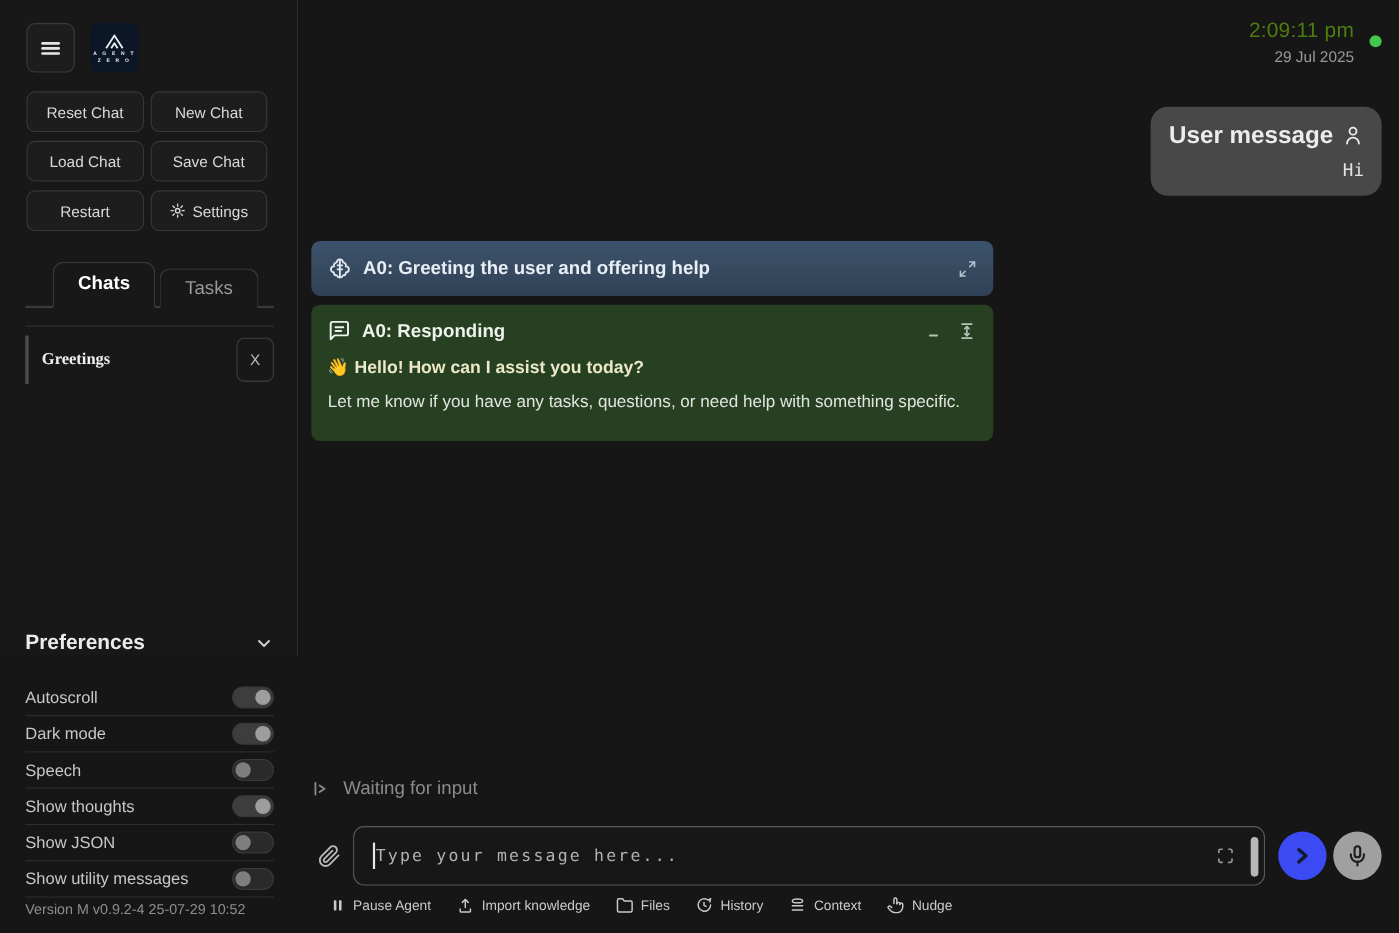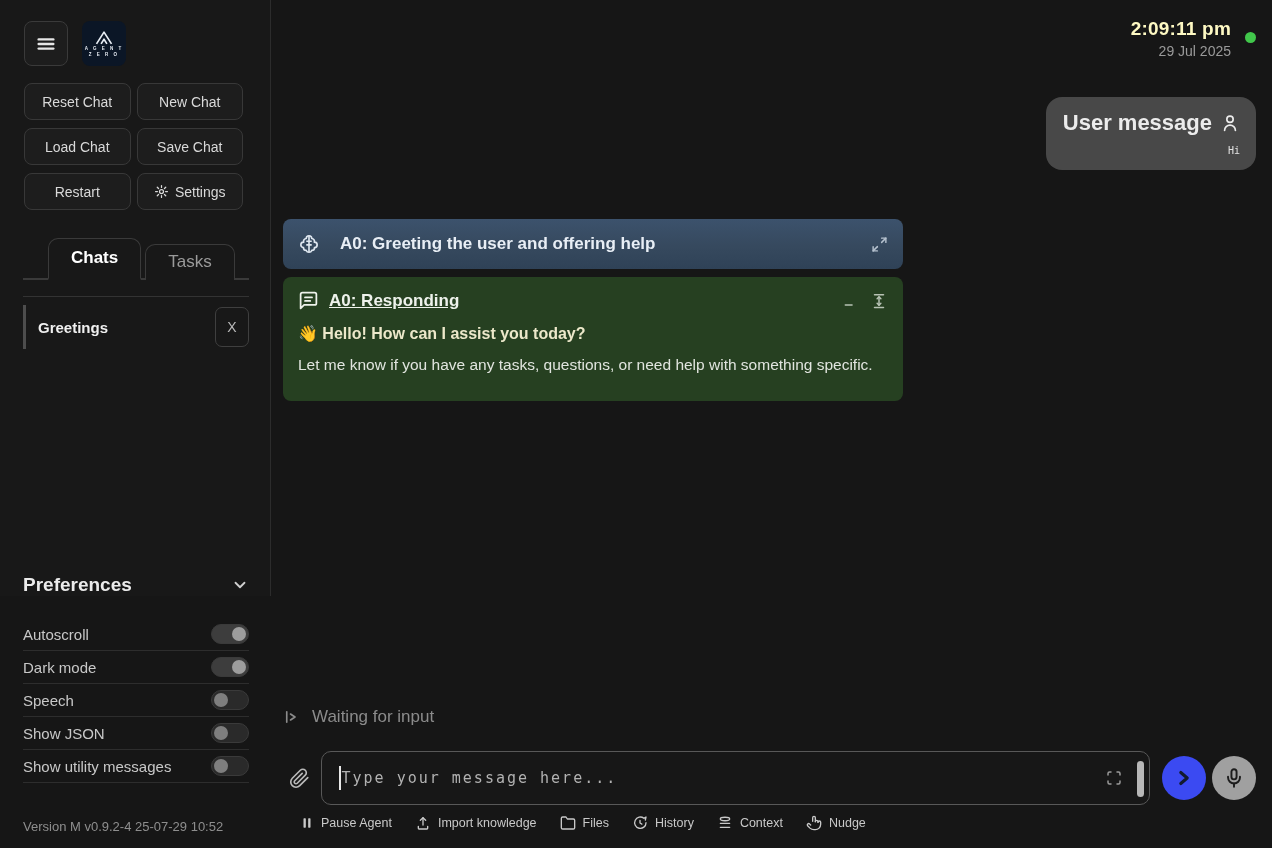--- a/index.html
+++ b/index.html
@@ -50,21 +50,21 @@
   .tab.active { margin-left:25px; font-weight:bold; font-size:17px; color:#ffffff; border-bottom:2px solid #181818; }
   .tab.inactive { margin-left:4px; font-size:17px; color:#9a9a9a; padding:7px 22px 8px; }
 
   .list-divider { position:absolute; left:23px; top:296px; width:226px; border-top:1px solid #333333; }
 
   .chat-item {
     position:absolute; left:23px; top:305px; width:226px; height:44px;
     display:flex; align-items:center; border-left:3px solid #4d4d4d;
     padding-left:12px; cursor:pointer;
   }
-  .chat-item-title { font-weight:bold; font-size:15px; color:#f0f0f0; }
+  .chat-item-title { font-weight:bold; font-size:15px; color:#f0f0f0;font-family:Liberation Serif, serif; }
   .chat-close {
     margin-left:auto; width:34px; height:40px; border:1px solid #3f3f3f; border-radius:7px;
     background:transparent; color:#b9b9b9; font-size:14px; cursor:pointer; font-family:inherit;
   }
 
   #prefs { position:absolute; left:23px; top:574px; width:226px; }
   .prefs-header { display:flex; align-items:center; justify-content:space-between; cursor:pointer; margin-bottom:22px; }
   .prefs-title { font-weight:bold; font-size:19px; color:#ebebeb; }
   .pref-row {
     height:33px; display:flex; align-items:center; justify-content:space-between;
@@ -81,49 +81,49 @@
     background:#7e7e7e; transition:left .1s;
   }
   .toggle.on { background:#3d3d3d; }
   .toggle.on .knob { left:20px; background:#9d9d9d; }
 
   #version { position:absolute; left:23px; top:819px; font-size:13px; color:#8e8e8e; }
 
   
   #timebar { position:absolute; top:18px; right:16px; display:flex; align-items:flex-start; }
   .time-col { text-align:right; }
-  .time-text { font-size:19px; font-weight:bold; color:#fef9c3; letter-spacing:.2px; }
+  .time-text { font-size:19px; font-weight:normal; color:#4d7c0f; letter-spacing:.2px; }
   .date-text { font-size:14px; color:#9a9a9a; margin-top:3px; }
   .status-dot { width:11px; height:11px; border-radius:50%; background:var(--status-green,#41c74b); margin:14px 0 0 14px; }
 
   
   #user-bubble {
     position:absolute; top:97px; right:16px; width:210px;
     background:var(--user-bubble-bg,#484848); border-radius:16px; padding:13px 16px 14px;
     text-align:right;
   }
   .user-bubble-head { display:flex; align-items:center; justify-content:flex-end; gap:8px; color:#ececec; }
   .user-bubble-title { font-weight:bold; font-size:22px; }
-  .user-bubble-body { margin-top:9px; font-family:"DejaVu Sans Mono", monospace; font-size:10px; color:#e2e2e2; }
+  .user-bubble-body { margin-top:9px; font-family:"DejaVu Sans Mono", monospace; font-size:16px; color:#e2e2e2; }
 
   #agent-topic {
     position:absolute; left:283px; top:219px; width:620px; height:50px;
     background:linear-gradient(180deg,#3c526c 0%, var(--agent-topic-bg,#36495e) 55%, #2f4257 100%);
     border-radius:8px; display:flex; align-items:center; padding:0 15px; color:#e8eef5;
   }
-  .agent-topic-title { font-weight:bold; font-size:17px; margin-left:20px; }
+  .agent-topic-title { font-weight:bold; font-size:17px; margin-left:10px; }
   .topic-expand { margin-left:auto; color:#b6c2cf; cursor:pointer; }
 
   #agent-response {
     position:absolute; left:283px; top:277px; width:620px; height:124px;
     background:var(--agent-response-bg,#264021); border-radius:8px; padding:13px 15px;
     color:#e6eae3;
   }
   .resp-head { display:flex; align-items:center; }
-  .resp-title { font-weight:bold; font-size:17px; margin-left:10px; color:#eef2ec;text-decoration:underline; }
+  .resp-title { font-weight:bold; font-size:17px; margin-left:10px; color:#eef2ec; }
   .resp-controls { margin-left:auto; display:flex; align-items:center; gap:12px; color:#b7c2b4; }
   .resp-heading { margin-top:13px; font-weight:bold; font-size:16px; color:#ece8ca; }
   .resp-body { margin-top:13px; font-size:15.5px; color:#e1e5df; }
 
   
   #status-row {
     position:absolute; left:283px; top:707px; display:flex; align-items:center; gap:11px;
     color:#8b8b8b; font-size:17px;
   }
   #composer-row {
@@ -227,20 +227,26 @@
     </div>
     <div class="pref-row">
       <span class="pref-label">Dark mode</span>
       <div class="toggle on">
           <div class="knob"></div>
         </div>
     </div>
     <div class="pref-row">
       <span class="pref-label">Speech</span>
       <div class="toggle">
+          <div class="knob"></div>
+        </div>
+    </div>
+    <div class="pref-row">
+      <span class="pref-label">Show thoughts</span>
+      <div class="toggle on">
           <div class="knob"></div>
         </div>
     </div>
     <div class="pref-row">
       <span class="pref-label">Show JSON</span>
       <div class="toggle">
           <div class="knob"></div>
         </div>
     </div>
     <div class="pref-row">

